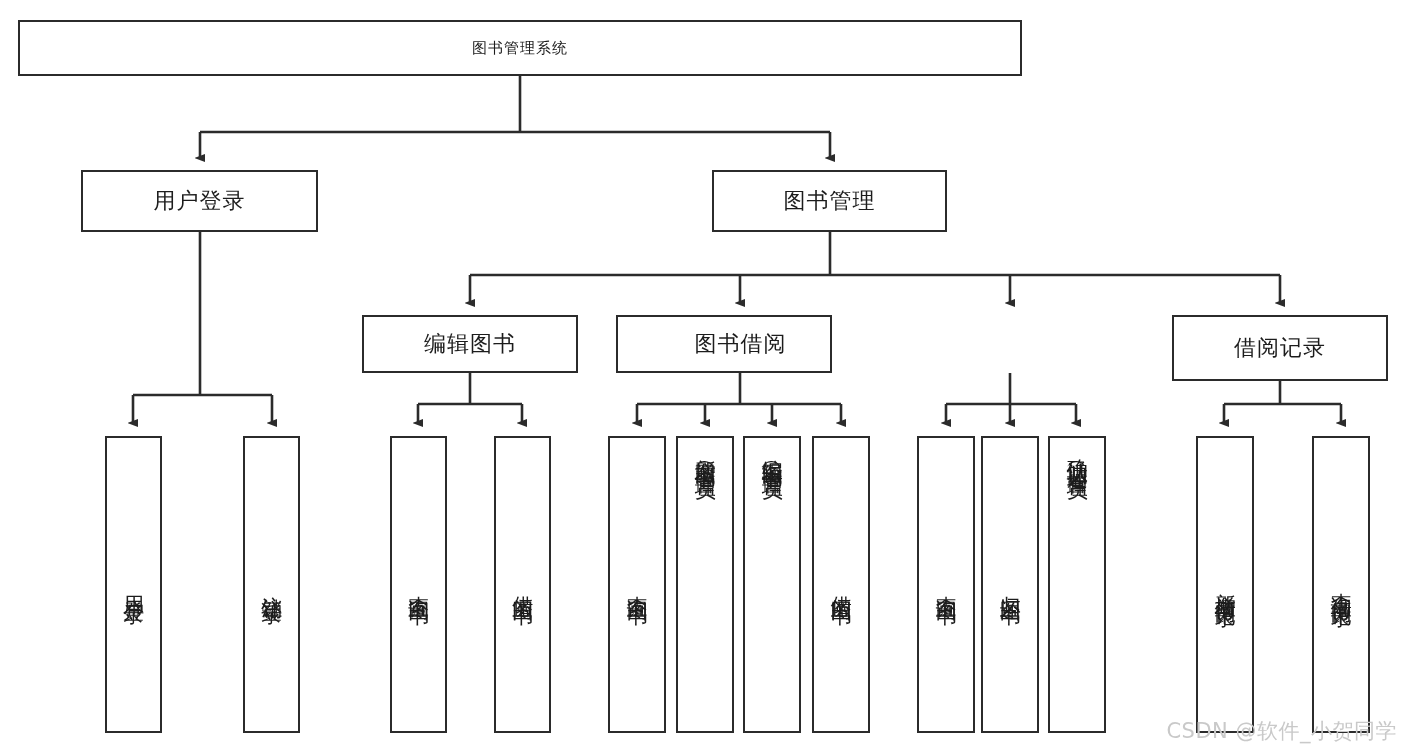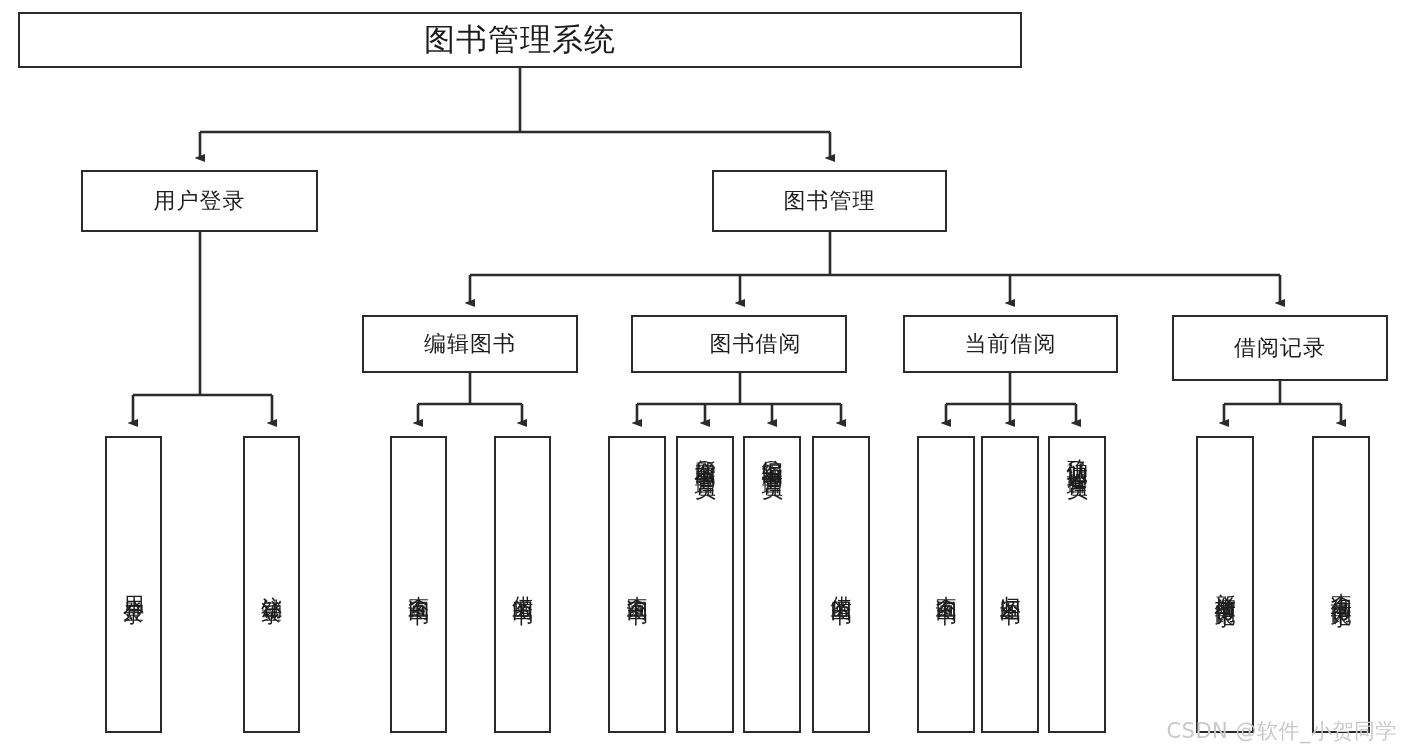--- a/index.html
+++ b/index.html
@@ -14,21 +14,21 @@
     box-sizing:border-box;
     border:2.5px solid #2b2b2b;
     background:#ffffff;
     color:#1c1c1c;
     display:flex;
     align-items:center;
     justify-content:center;
     text-align:center;
   }
   .h-node{font-size:22px;line-height:1.2;letter-spacing:1px;}
-  .root{font-size:31px;}
+  .root{font-size:15px;margin-top:8px;}
   .leaf{
     writing-mode:vertical-rl;
     text-orientation:upright;
     font-size:21px;
     line-height:1.25;
     letter-spacing:3px;
     padding:6px 0;
     justify-content:center;
     align-items:center;
     white-space:nowrap;
@@ -108,25 +108,22 @@
   <div class="node h-node" style="left:81px;top:170px;width:237px;height:62px;">
     <span>用户登录</span>
   </div>
   <div class="node h-node" style="left:712px;top:170px;width:235px;height:62px;">
     <span>图书管理</span>
   </div>
 
   <div class="node h-node" style="left:362px;top:315px;width:216px;height:58px;">
     <span>编辑图书</span>
   </div>
-  <div class="node h-node" style="left:631px;top:315px;width:216px;height:58px;padding-left:33px;">
+  <div class="node h-node" style="left:616px;top:315px;width:216px;height:58px;padding-left:33px;">
     <span>图书借阅</span>
-  </div>
-  <div class="node h-node" style="left:903px;top:315px;width:215px;height:58px;">
-    <span>当前借阅</span>
   </div>
   <div class="node h-node" style="left:1172px;top:315px;width:216px;height:66px;">
     <span>借阅记录</span>
   </div>
 
   <div class="node leaf" style="left:105px;top:436px;width:57px;height:297px;">
     <span>用户登录</span>
   </div>
   <div class="node leaf" style="left:243px;top:436px;width:57px;height:297px;">
     <span>注销登录</span>

